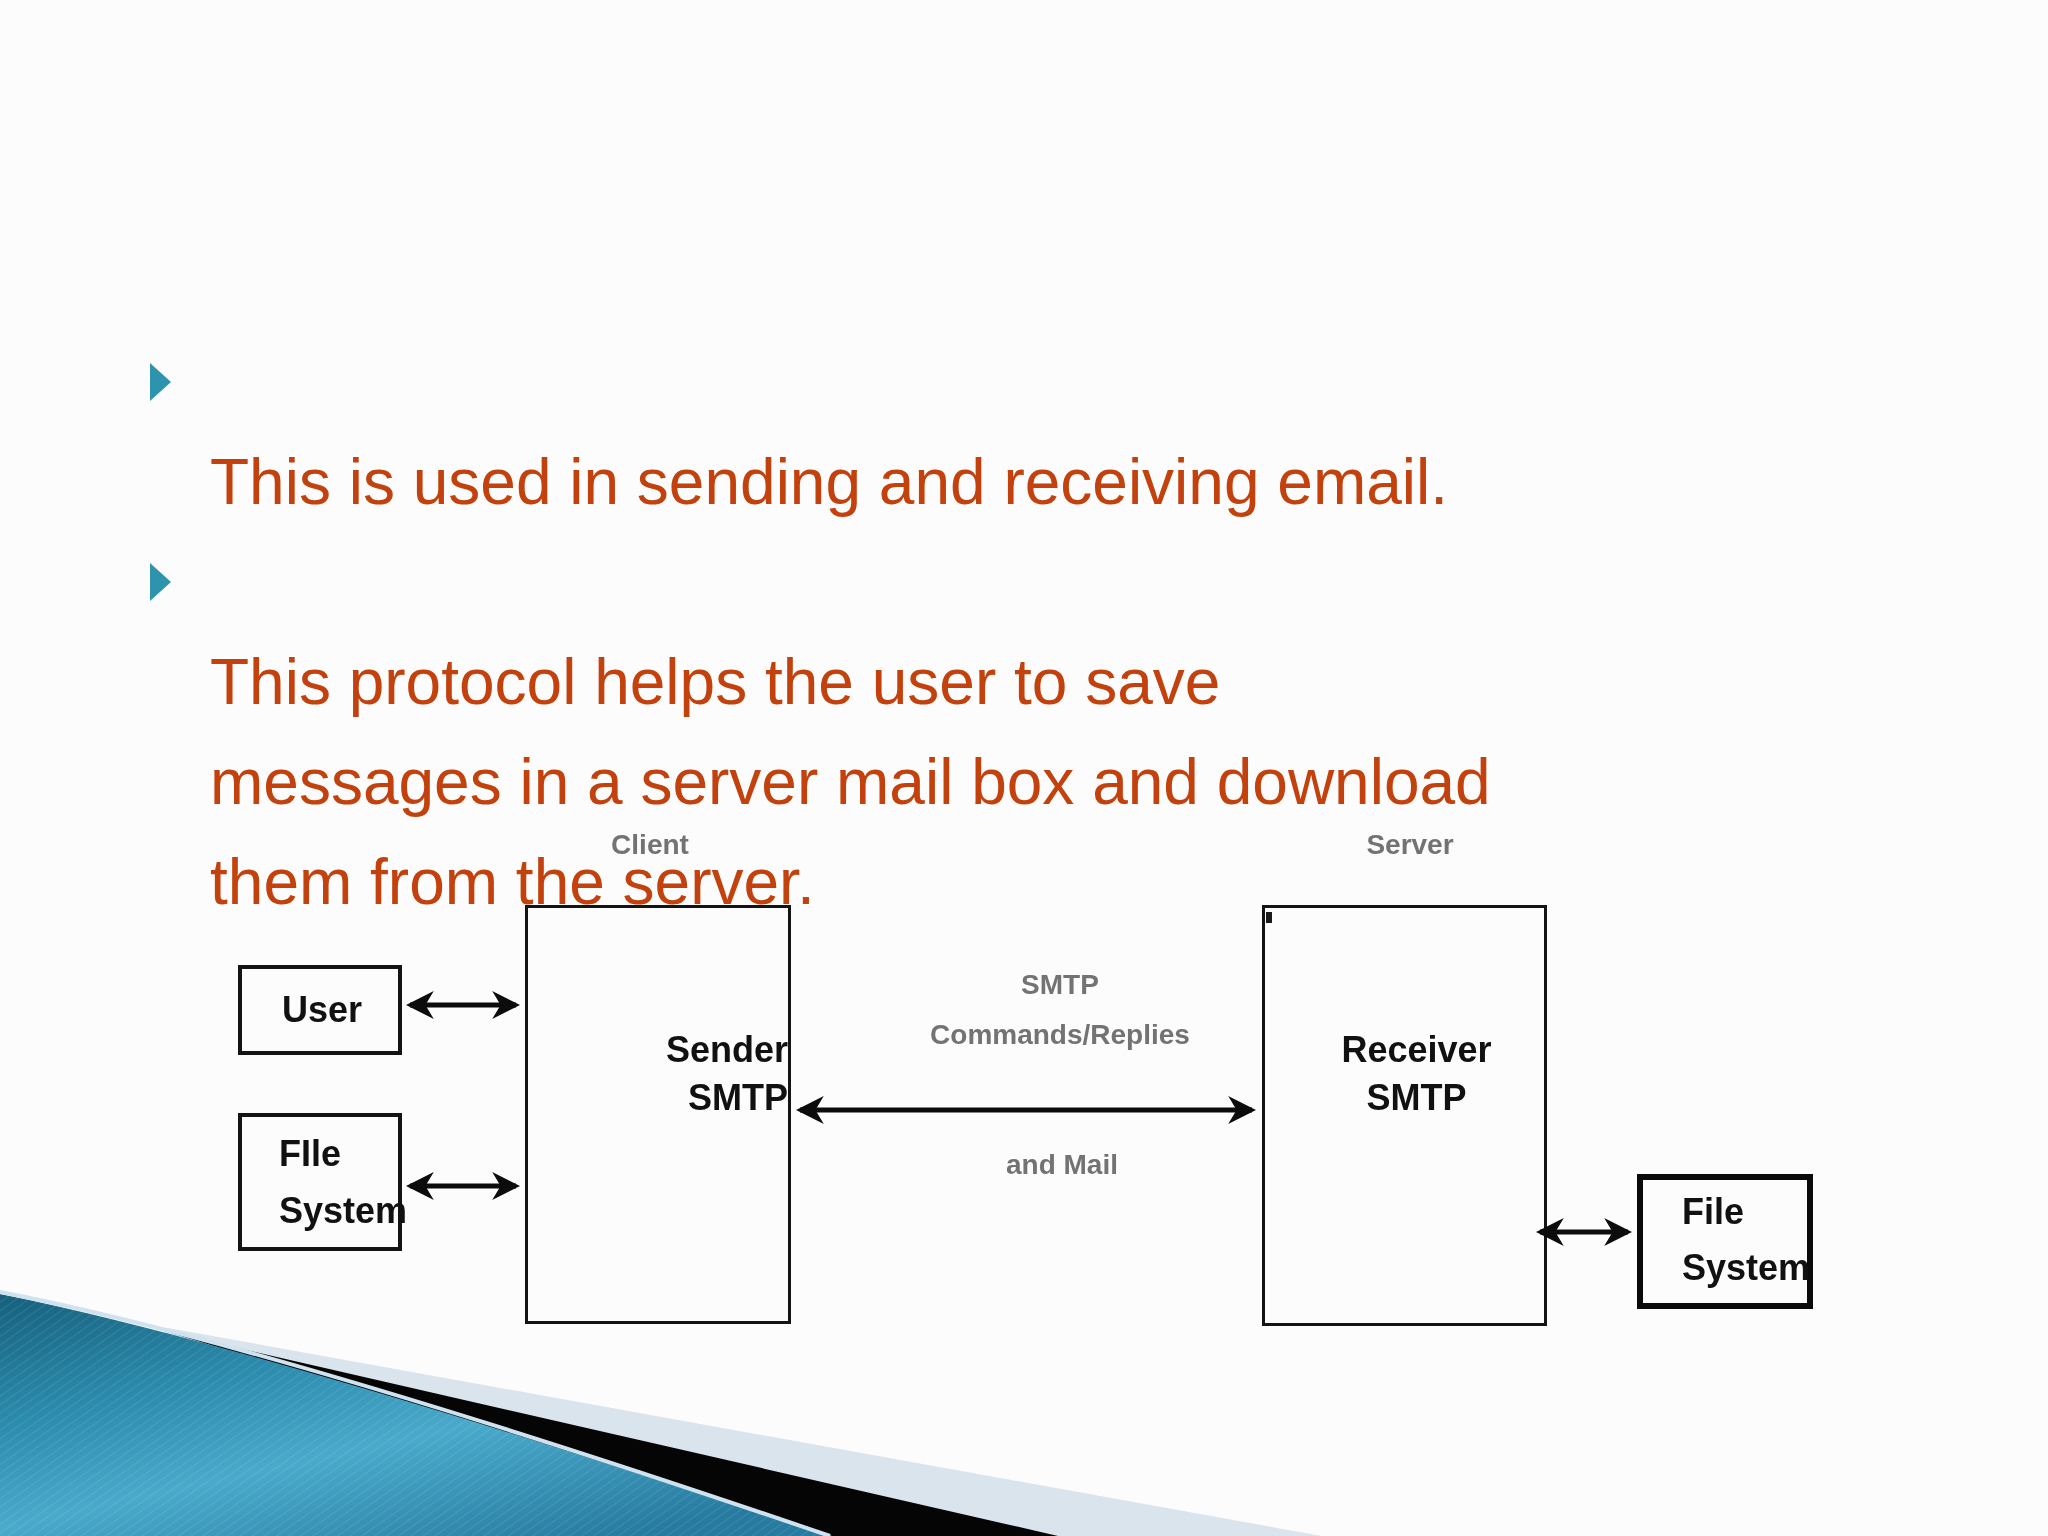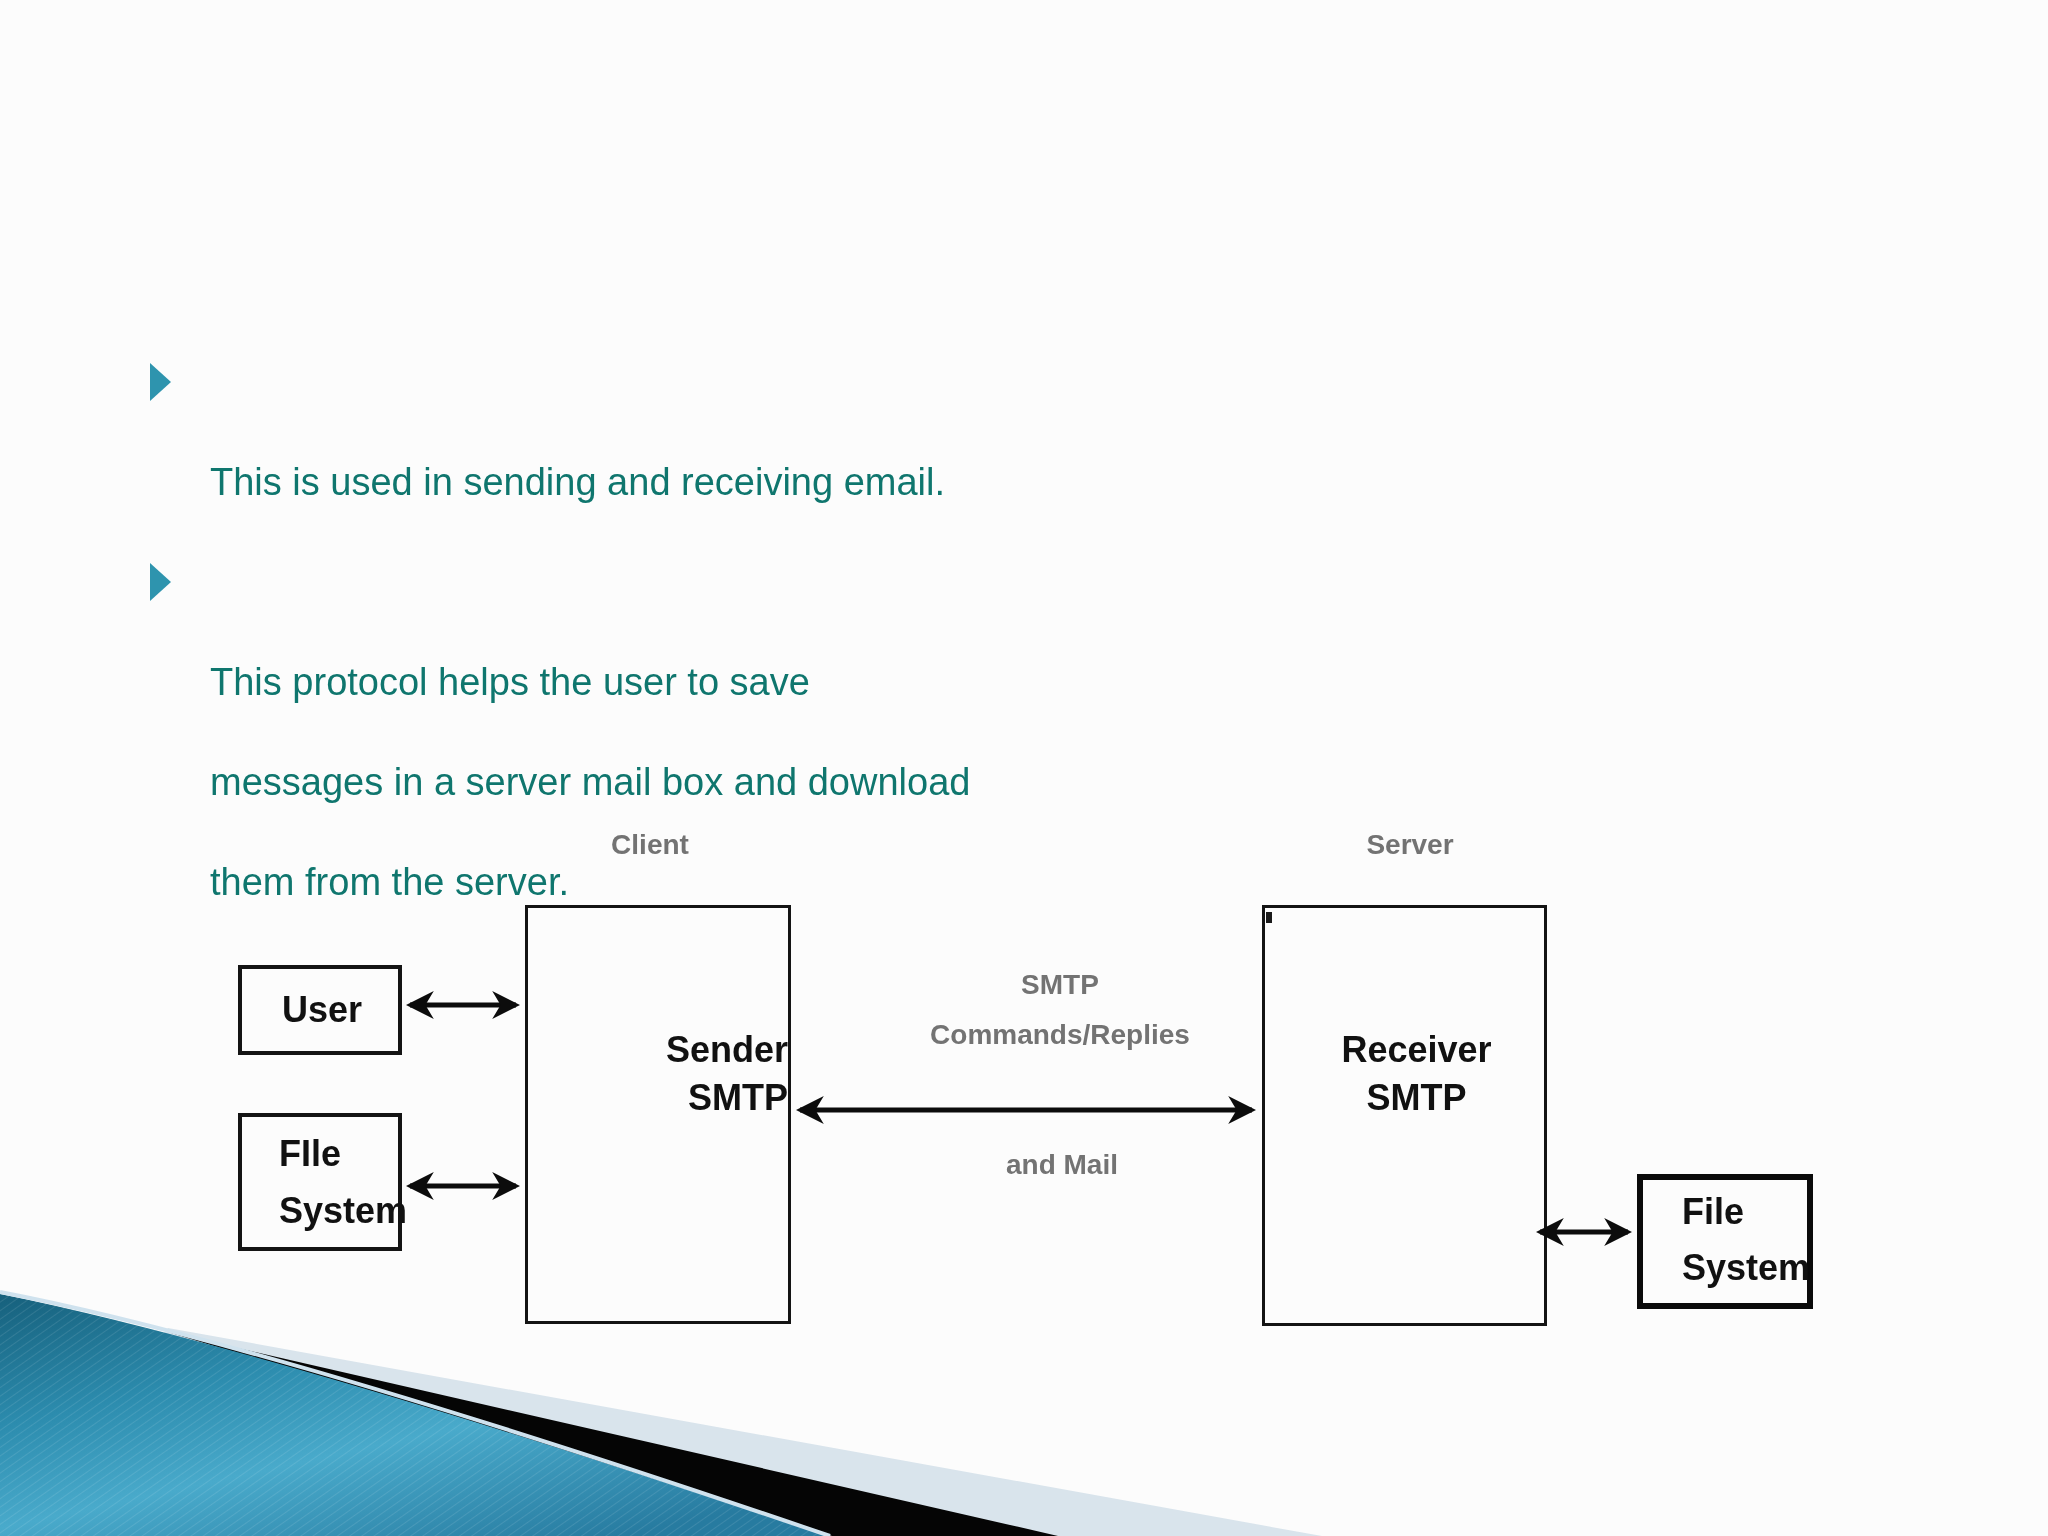--- a/index.html
+++ b/index.html
@@ -7,22 +7,22 @@
   .slide{position:relative;width:2048px;height:1536px;overflow:hidden;background:#fcfcfc;}
 
   
   .title{position:absolute;top:50px;left:0;width:2048px;text-align:center;
          color:#3e3e3e;font-size:106px;letter-spacing:-2px;line-height:1.07;
          text-shadow:0 6px 9px rgba(70,70,70,0.35);}
   .title .line{display:block;}
 
   
   .bullets{position:absolute;top:332px;left:150px;width:1820px;}
-  .bullet{position:relative;padding-left:60px;font-size:38px;line-height:100px;
-          color:#0f766e;white-space:pre-line;}
+  .bullet{position:relative;padding-left:60px;font-size:64px;line-height:100px;
+          color:#c2410c;white-space:pre-line;}
   .bullet .tri{position:absolute;left:0;top:31px;width:0;height:0;
           border-top:19px solid transparent;border-bottom:19px solid transparent;
           border-left:21px solid #2e94ae;}
 
   
   .dg-label{position:absolute;font-weight:bold;font-size:28px;color:#737373;
             text-align:center;white-space:pre-line;line-height:50px;}
   .dg-box{position:absolute;border:3px solid #141414;box-sizing:border-box;
           font-weight:bold;font-size:36px;color:#111;padding-left:24px;}
   .box-user{left:238px;top:965px;width:164px;height:90px;border-width:4px;}

